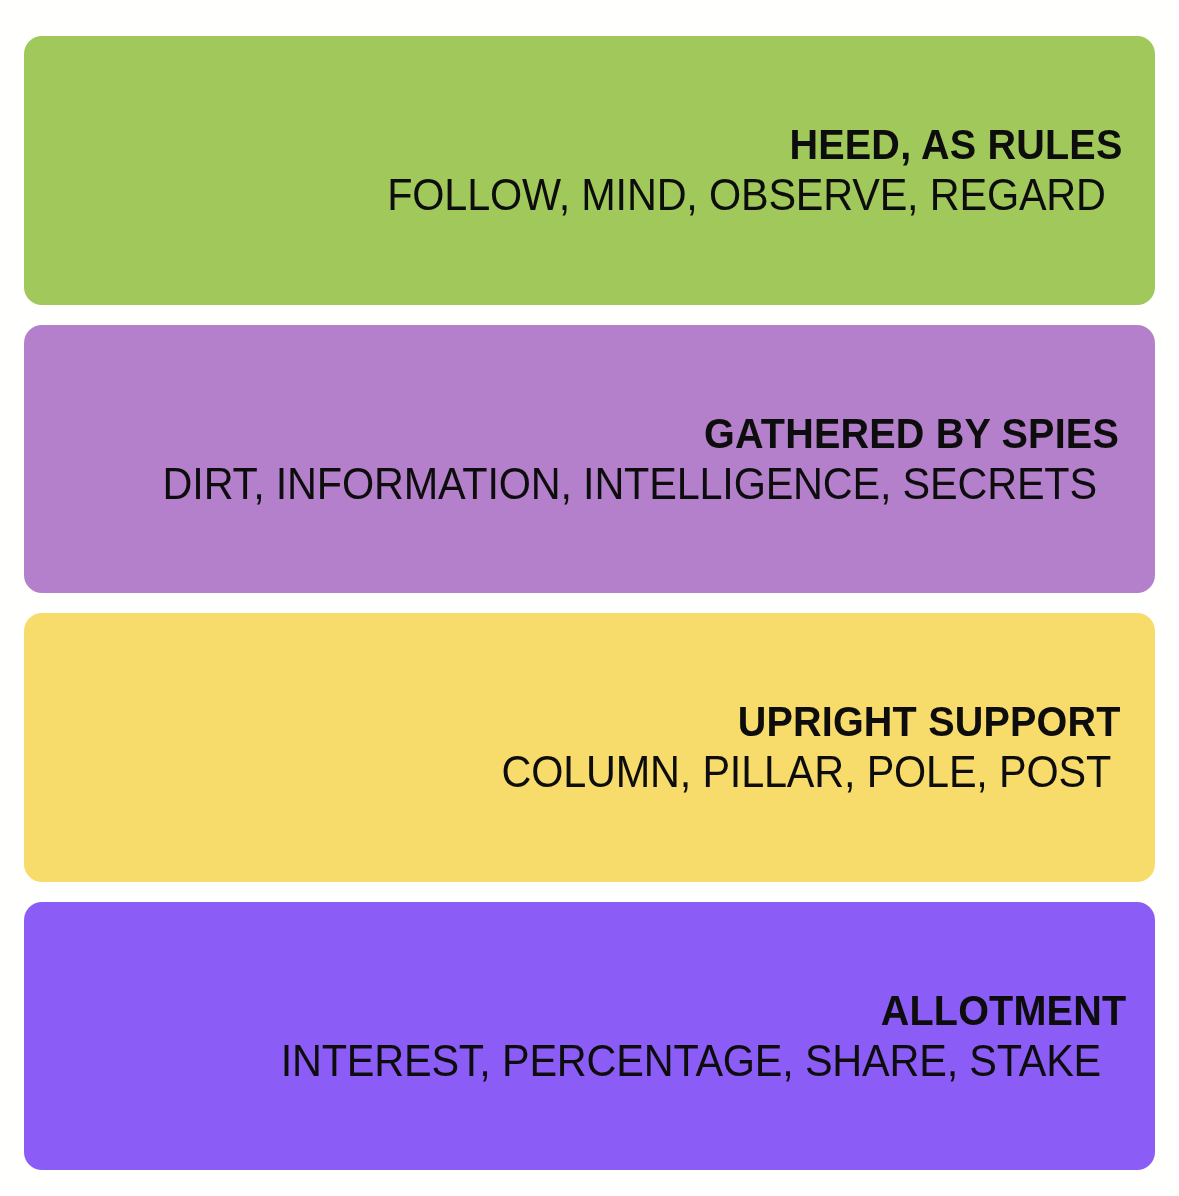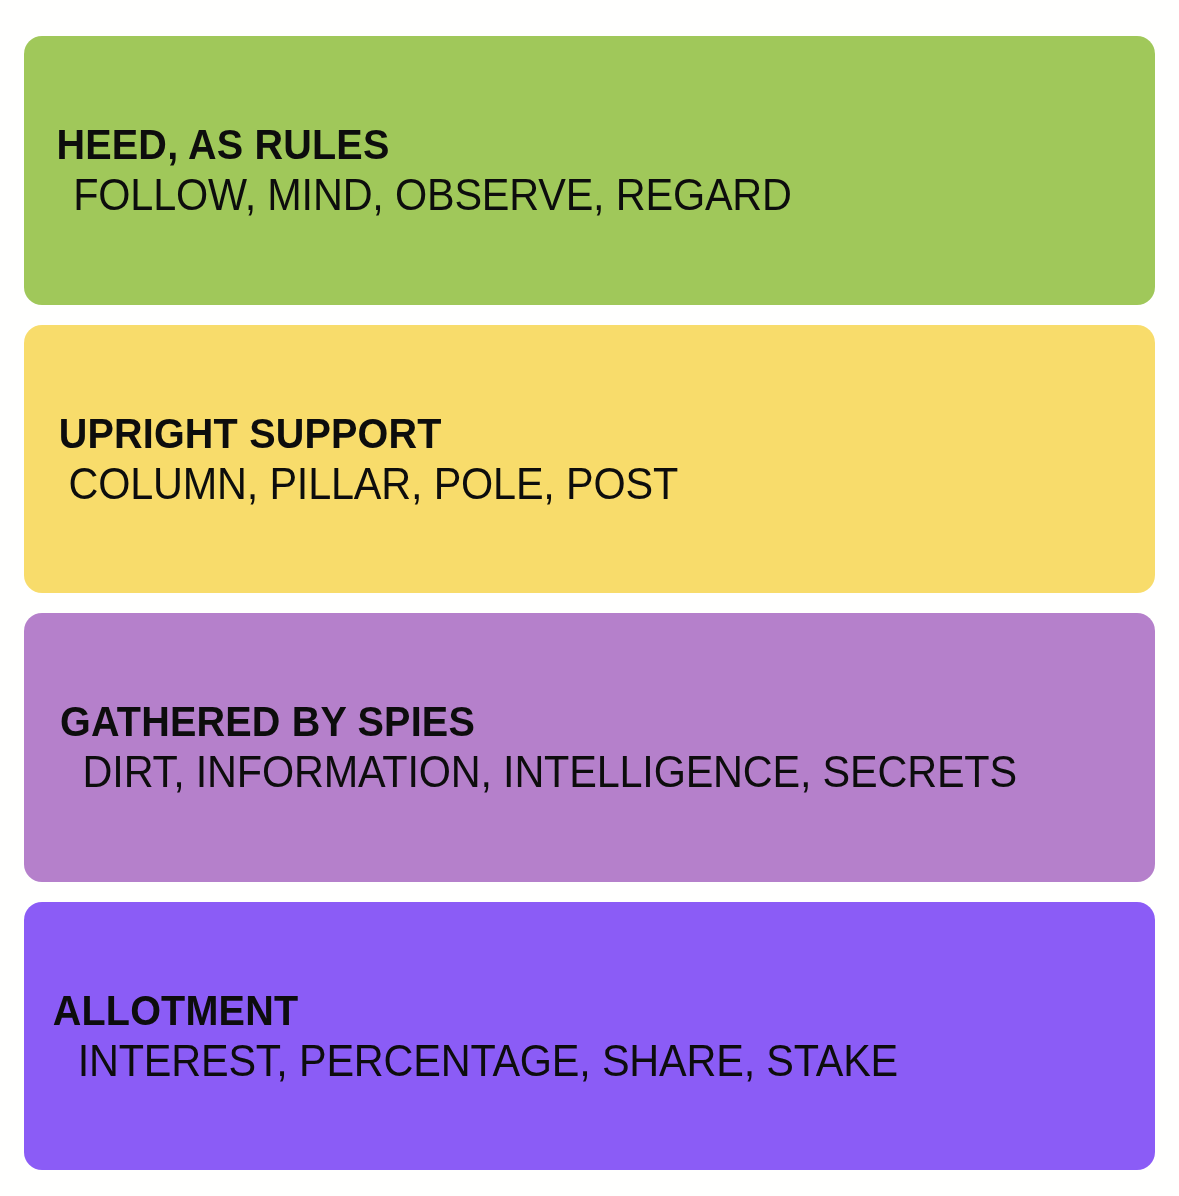--- a/index.html
+++ b/index.html
@@ -23,21 +23,21 @@
     display: flex;
     flex-direction: column;
     gap: 20px;
   }
   .group-tile {
     flex: 1 1 0;
     min-height: 0;
     border-radius: 18px;
     display: flex;
     flex-direction: column;
-    align-items: flex-start;
+    align-items: flex-end;
     justify-content: center;
     text-align: center;
     padding: 5px 18px;
     box-sizing: border-box;
     color: #0d0d0d;
     overflow: hidden;
   }
   .group-title {
     font-weight: 700;
     font-size: 43px;
@@ -62,28 +62,28 @@
 </head>
 <body style="background-color: rgb(255, 255, 254);">
 
 <div id="board">
 
   <div class="group-tile" style="background-color: rgb(160, 200, 90); color: rgb(13, 13, 13);">
     <div class="group-title">HEED, AS RULES</div>
     <div class="group-members">FOLLOW, MIND, OBSERVE, REGARD</div>
   </div>
 
+  <div class="group-tile" style="background-color: rgb(181, 128, 203); color: rgb(13, 13, 13);">
+    <div class="group-title">GATHERED BY SPIES</div>
+    <div class="group-members">DIRT, INFORMATION, INTELLIGENCE, SECRETS</div>
+  </div>
+
   <div class="group-tile" style="background-color: rgb(248, 220, 107); color: rgb(13, 13, 13);">
     <div class="group-title">UPRIGHT SUPPORT</div>
     <div class="group-members">COLUMN, PILLAR, POLE, POST</div>
-  </div>
-
-  <div class="group-tile" style="background-color: rgb(181, 128, 203); color: rgb(13, 13, 13);">
-    <div class="group-title">GATHERED BY SPIES</div>
-    <div class="group-members">DIRT, INFORMATION, INTELLIGENCE, SECRETS</div>
   </div>
 
   <div class="group-tile" style="background-color: #8b5cf6; color: rgb(13, 13, 13);">
     <div class="group-title">ALLOTMENT</div>
     <div class="group-members">INTEREST, PERCENTAGE, SHARE, STAKE</div>
   </div>
 
 </div>
 
 </body></html>

